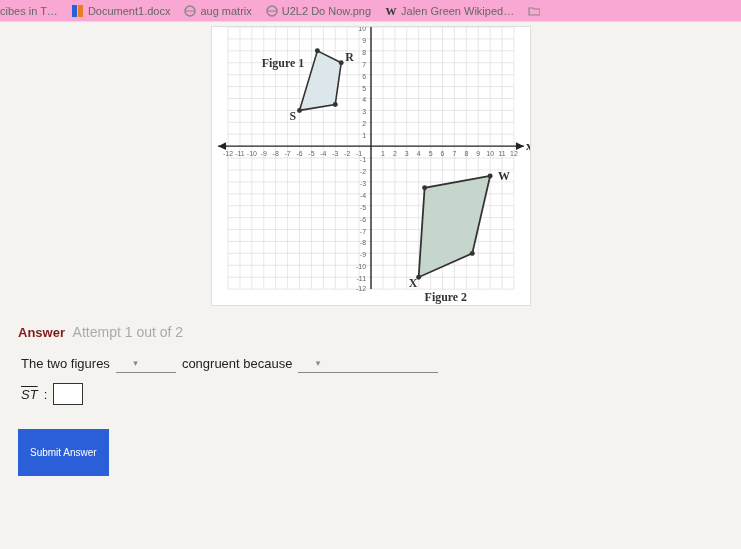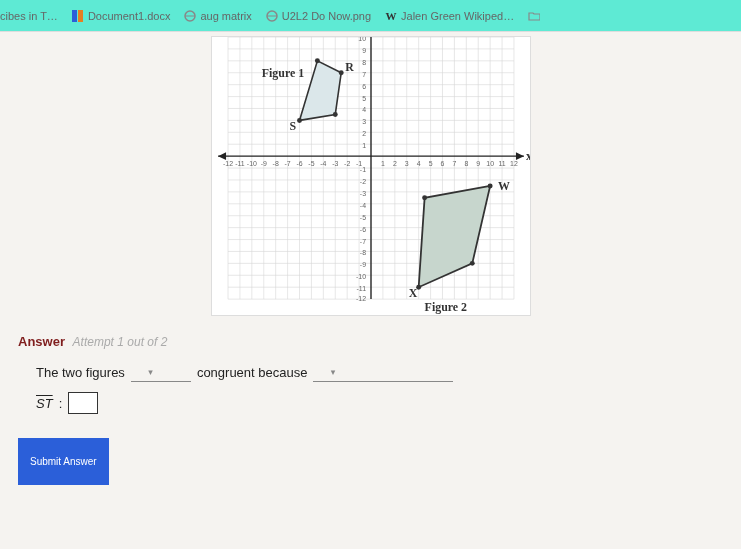--- a/index.html
+++ b/index.html
@@ -1,27 +1,27 @@
 <!DOCTYPE html>
 <html><head>
 <meta charset="utf-8">
 <style>
 * { box-sizing: border-box; margin: 0; padding: 0; }
 body { font-family: Arial, sans-serif; background: #f5f3f0; width: 741px; height: 549px; overflow: hidden; color: #333; }
-.tabs { display: flex; align-items: center; gap: 14px; padding: 2px 0 2px 0; font-size: 11px; color: #666; background: #5eead4; border-bottom: 1px solid #ddd; height: 32px; }
+.tabs { display: flex; align-items: center; gap: 14px; padding: 2px 0 2px 0; font-size: 11px; color: #666; background: #f9a8d4; border-bottom: 1px solid #ddd; height: 22px; }
 .tabs .tab { display: flex; align-items: center; gap: 4px; cursor: pointer; white-space: nowrap; }
 .tabs .icon { width: 12px; height: 12px; display: inline-flex; align-items: center; justify-content: center; }
 .content { padding: 0 18px 18px 18px; }
 .graph-wrap { display: flex; justify-content: center; padding: 4px 0 4px 0; }
 svg.graph { background: #fff; border: 1px solid #ddd; }
 .answer-section { margin-top: 14px; }
 .answer-header { font-size: 13px; color: #333; margin-bottom: 14px; }
 .answer-header .label { font-weight: 700; color: #7f1d1d; }
-.answer-header .meta { font-size: 12px; color: #aaa; margin-left: 4px; font-style: italic; }
-.line { font-size: 13px; color: #222; margin: 10px 18px; display: flex; align-items: center; flex-wrap: wrap; gap: 6px; }
+.answer-header .meta { font-size: 14px; color: #aaa; margin-left: 4px; }
+.line { font-size: 13px; color: #222; margin: 10px 3px; display: flex; align-items: center; flex-wrap: wrap; gap: 6px; }
 .select { display: inline-flex; align-items: center; border-bottom: 1px solid #888; padding: 2px 6px; min-width: 60px; font-size: 12px; color: #666; cursor: pointer; gap: 8px; }
 .select .chev { font-size: 9px; color: #888; }
 .select.long { min-width: 140px; }
 .math { font-style: italic; text-decoration: overline; }
 .box-input { display: inline-block; width: 30px; height: 22px; border: 1.5px solid #333; background: #fff; }
 .submit { display: inline-block; margin-top: 14px; background: #2b5fd9; color: #fff; font-size: 10px; padding: 18px 12px; border: none; cursor: pointer; }
 .fig-label { font-family: 'Times New Roman', serif; font-weight: 700; fill: #333; }
 .vlabel { font-family: 'Times New Roman', serif; font-weight: 700; fill: #333; font-size: 12px; }
 .tick { font-size: 7px; fill: #666; text-anchor: middle; }
 </style>

